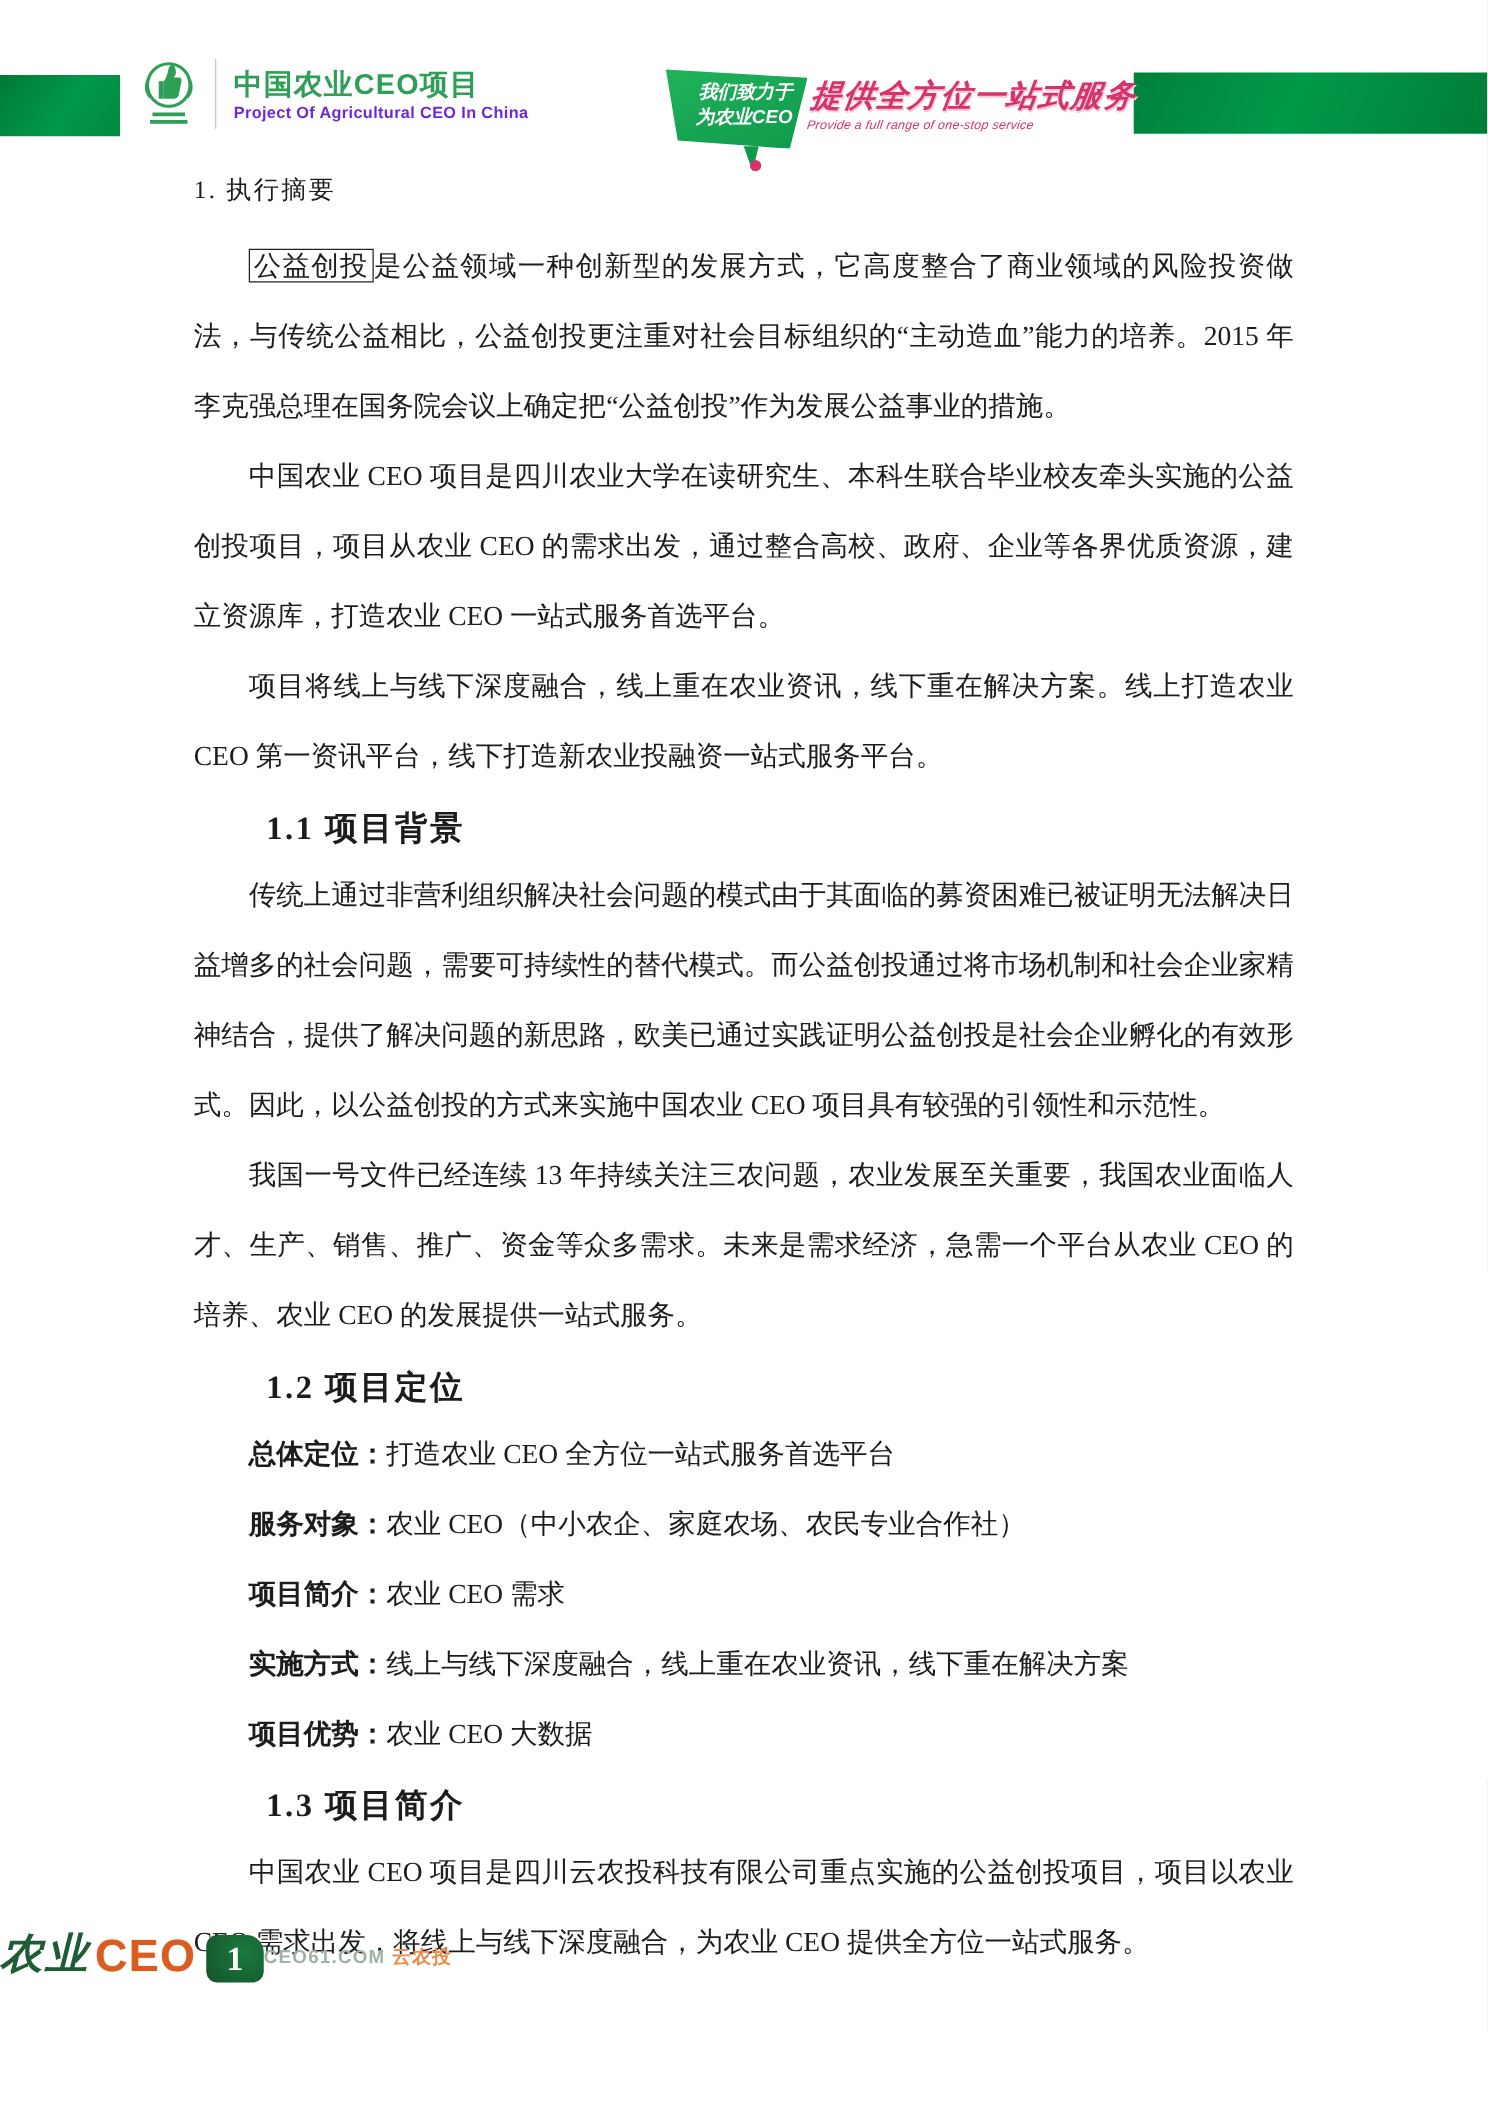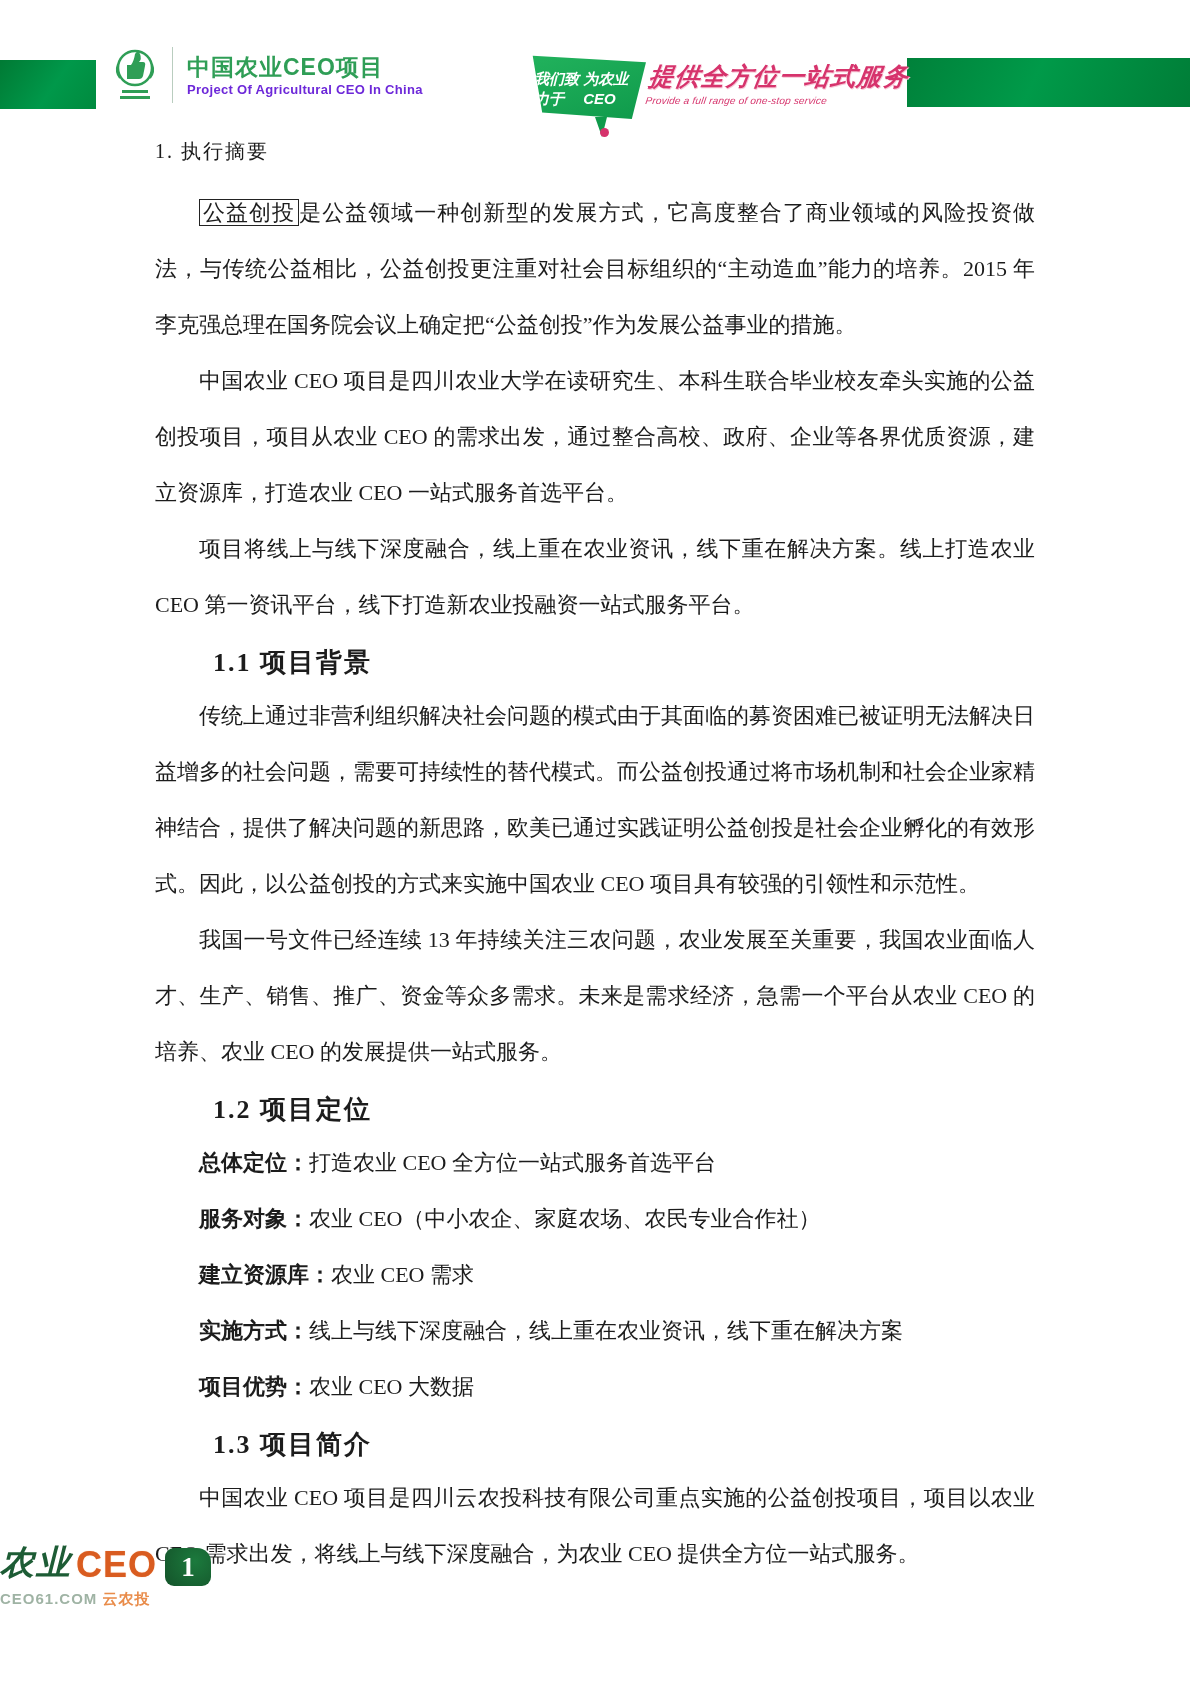--- a/index.html
+++ b/index.html
@@ -29,21 +29,21 @@
   .logo-divider { width:1px; height:56px; background:#b9cdbf; margin-right:14px; }
   .brand-title { font-family:"Liberation Sans", sans-serif; font-weight:700; font-size:23px; color:#2f9e56; letter-spacing:1px; line-height:1.25; }
   .brand-subtitle { font-family:"Liberation Sans", sans-serif; font-weight:700; font-size:13px; color:#6d28d9; letter-spacing:.3px; }
 
   .slogan-flag {
     position:absolute; left:528px; top:53px; width:118px; height:66px;
     background:linear-gradient(160deg,#22b35d,#0f9a4b);
     clip-path:polygon(4% 4%, 100% 14%, 88% 100%, 12% 90%);
     color:#ffffff; font-family:"Liberation Sans", sans-serif;
     font-style:italic; font-weight:700;
-    display:flex; justify-content:center; align-items:flex-end;
+    display:flex; flex-direction:column; justify-content:center; align-items:flex-end;
     padding:6px 12px 10px 6px; line-height:1.35;
   }
   .slogan-line1 { font-size:15px; }
   .slogan-line2 { font-size:15px; }
   .slogan-tail {
     position:absolute; left:595px; top:117px; width:0; height:0;
     border-left:7px solid transparent; border-right:5px solid transparent;
     border-top:20px solid #0f9a4b;
   }
   .slogan-dot { position:absolute; left:600px; top:128px; width:9px; height:9px; background:#d6336c; border-radius:50%; }
@@ -58,21 +58,21 @@
   
   .doc { position:absolute; top:132px; left:155px; width:880px; }
   .h1 { font-size:20px; font-weight:400; letter-spacing:2px; margin:6px 0 20px 0; }
   .para { font-size:22px; line-height:56px; text-align:justify; text-indent:2em; }
   .boxed-term { border:1px solid #222; padding:0 3px; }
   .sec-heading { font-size:26px; font-weight:700; letter-spacing:2px; margin:12px 0 8px 58px; }
   .def-line { font-size:22px; line-height:56px; text-indent:2em; }
   .def-label { font-weight:700; }
 
   
-  .footer { position:absolute; left:0; top:1540px; width:100%; display:flex; flex-direction:column; align-items:flex-start; }
+  .footer { position:absolute; left:0; top:1540px; width:100%; display:flex; flex-direction:row; align-items:center; }
   .footer-logo-row { display:flex; align-items:flex-end; }
   .footer-cn { font-family:"Liberation Sans", sans-serif; font-weight:700; font-style:italic; font-size:34px; color:#1d5c35; letter-spacing:2px; }
   .footer-en { font-family:"Liberation Sans", sans-serif; font-weight:700; font-size:36px; color:#d95c20; letter-spacing:1px; margin-left:4px; text-shadow:0 0 1px #f4b184; }
   .footer-badge {
     width:46px; height:38px; margin-left:8px; border-radius:9px 14px 9px 9px;
     background:radial-gradient(circle at 65% 35%, #1c7a3d, #14532a);
     color:#ffffff; font-size:27px; font-weight:700;
     display:flex; align-items:center; justify-content:center;
   }
   .footer-tagline { margin-top:4px; font-family:"Liberation Sans", sans-serif; font-size:15px; font-weight:700; letter-spacing:1px; }
@@ -125,21 +125,21 @@
     <p class="para">中国农业 CEO 项目是四川农业大学在读研究生、本科生联合毕业校友牵头实施的公益创投项目，项目从农业 CEO 的需求出发，通过整合高校、政府、企业等各界优质资源，建立资源库，打造农业 CEO 一站式服务首选平台。</p>
     <p class="para">项目将线上与线下深度融合，线上重在农业资讯，线下重在解决方案。线上打造农业 CEO 第一资讯平台，线下打造新农业投融资一站式服务平台。</p>
 
     <div class="sec-heading">1.1 项目背景</div>
     <p class="para">传统上通过非营利组织解决社会问题的模式由于其面临的募资困难已被证明无法解决日益增多的社会问题，需要可持续性的替代模式。而公益创投通过将市场机制和社会企业家精神结合，提供了解决问题的新思路，欧美已通过实践证明公益创投是社会企业孵化的有效形式。因此，以公益创投的方式来实施中国农业 CEO 项目具有较强的引领性和示范性。</p>
     <p class="para">我国一号文件已经连续 13 年持续关注三农问题，农业发展至关重要，我国农业面临人才、生产、销售、推广、资金等众多需求。未来是需求经济，急需一个平台从农业 CEO 的培养、农业 CEO 的发展提供一站式服务。</p>
 
     <div class="sec-heading">1.2 项目定位</div>
     <div class="def-line"><span class="def-label">总体定位：</span><span>打造农业 CEO 全方位一站式服务首选平台</span></div>
     <div class="def-line"><span class="def-label">服务对象：</span><span>农业 CEO（中小农企、家庭农场、农民专业合作社）</span></div>
-    <div class="def-line"><span class="def-label">建立资源库：</span><span>农业 CEO 需求</span></div>
+    <div class="def-line"><span class="def-label">项目简介：</span><span>农业 CEO 需求</span></div>
     <div class="def-line"><span class="def-label">实施方式：</span><span>线上与线下深度融合，线上重在农业资讯，线下重在解决方案</span></div>
     <div class="def-line"><span class="def-label">项目优势：</span><span>农业 CEO 大数据</span></div>
 
     <div class="sec-heading">1.3 项目简介</div>
     <p class="para">中国农业 CEO 项目是四川云农投科技有限公司重点实施的公益创投项目，项目以农业 CEO 需求出发，将线上与线下深度融合，为农业 CEO 提供全方位一站式服务。</p>
   </div>
 
   <div class="footer">
     <div class="footer-logo-row">
       <span class="footer-cn">农业</span>

